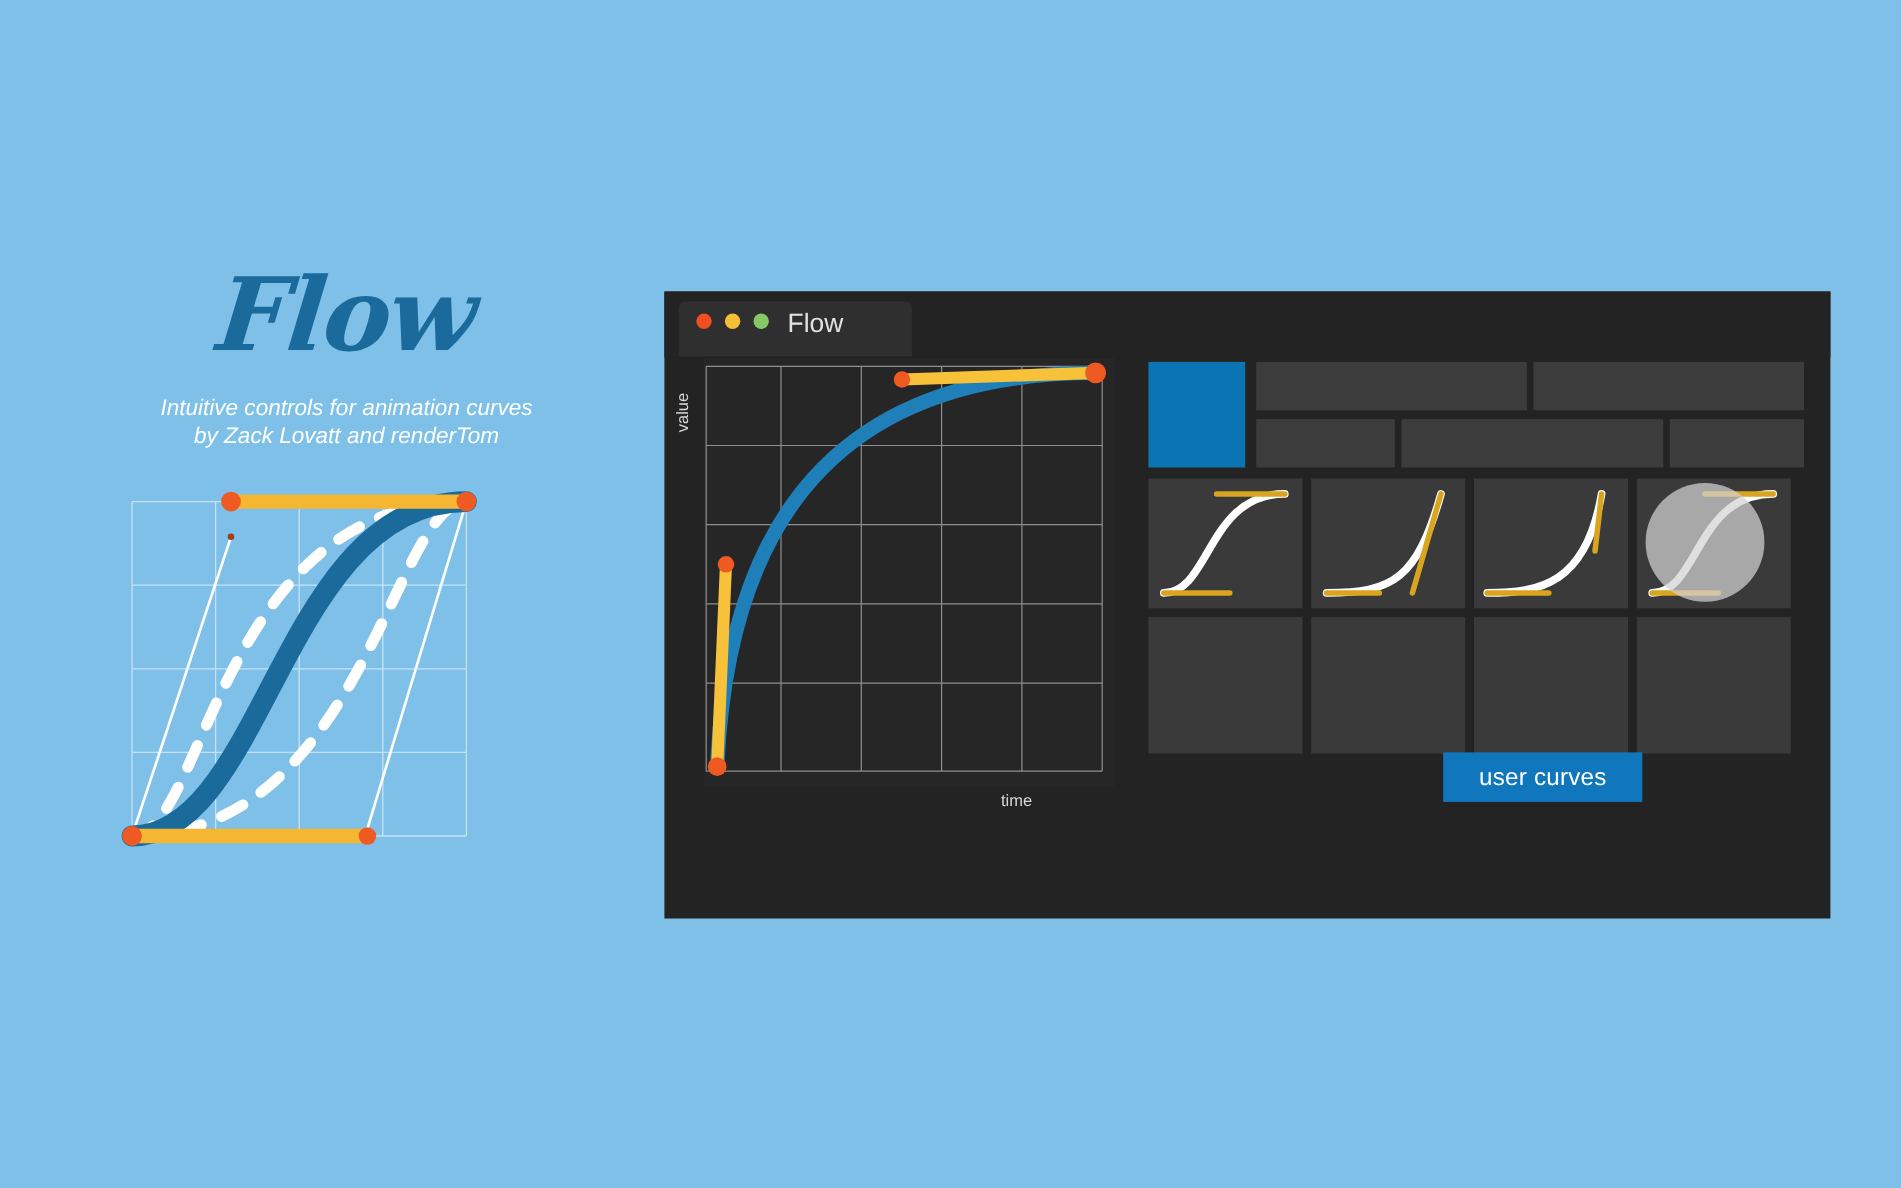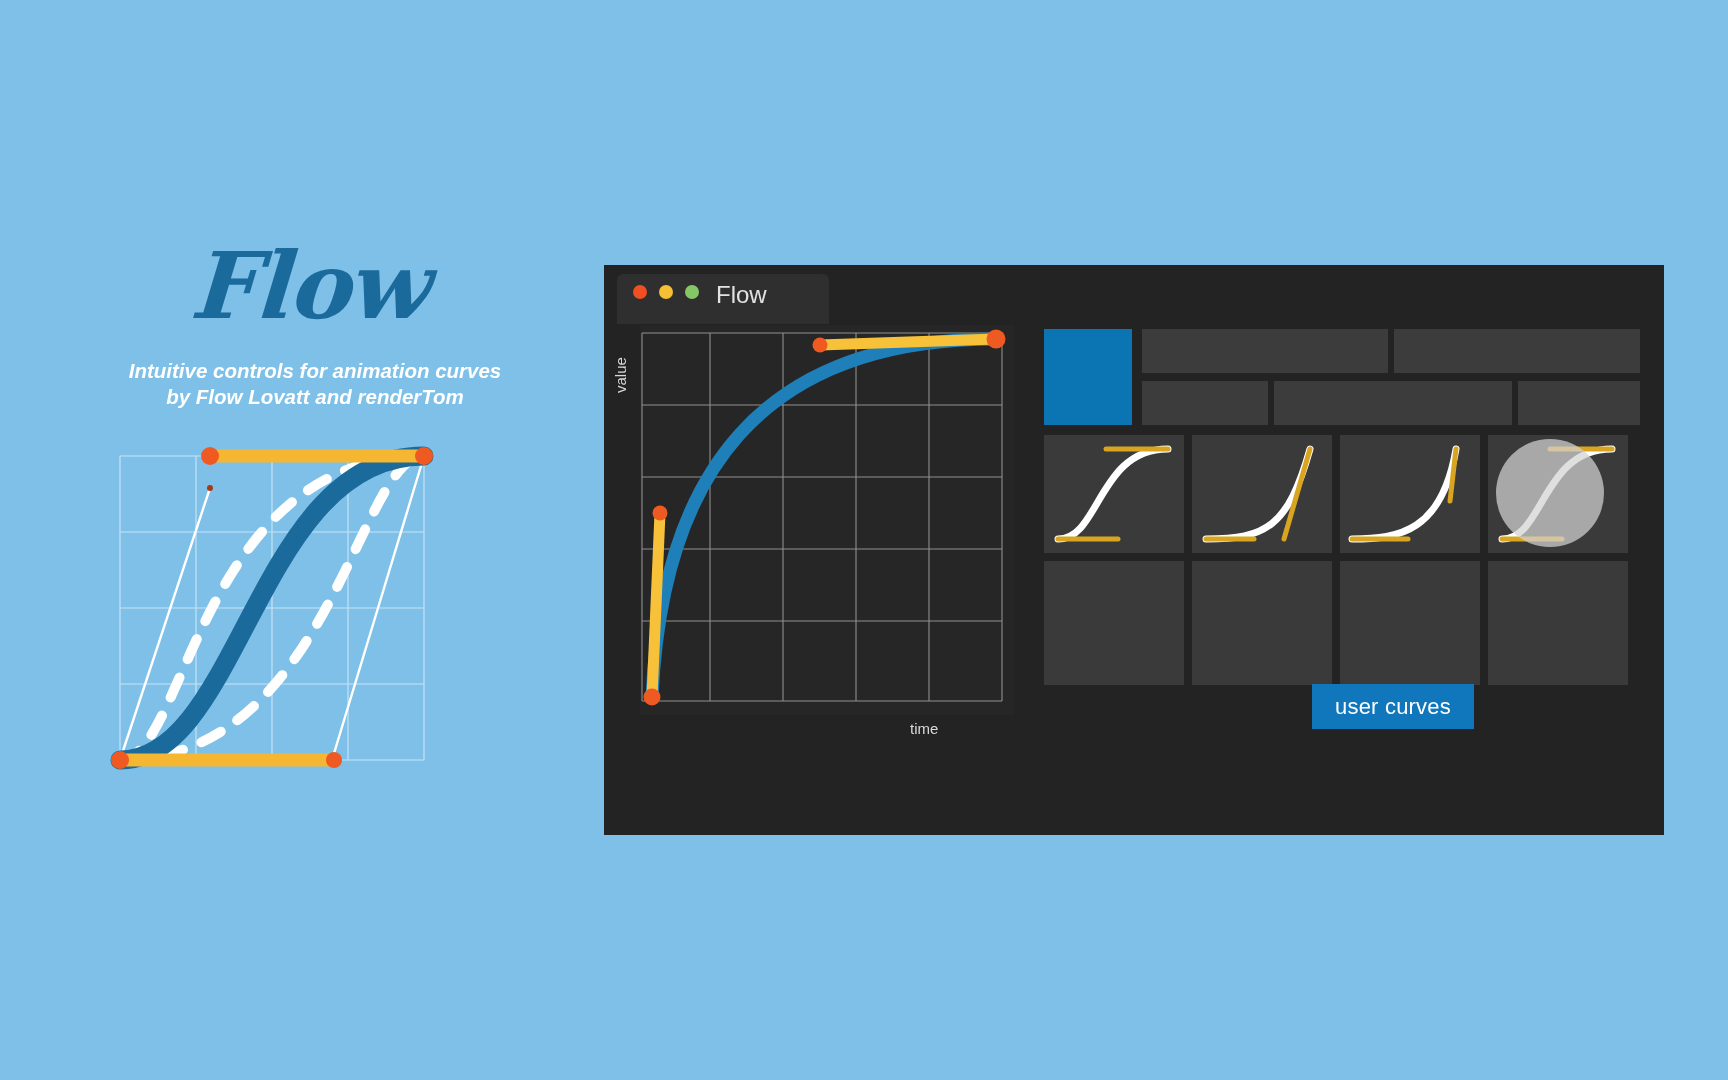--- a/index.html
+++ b/index.html
@@ -38,21 +38,20 @@
   }
   #tagline {
     position: absolute;
     left: 0; top: 118px;
     width: 470px;
     text-align: center;
     color: #ffffff;
     font-style: italic;
     font-size: 20.5px;
     line-height: 1.25;
-    font-weight: bold;
   }
   #tagline .t2 { display:block; }
 
   #brand-curve-wrap {
     position: absolute;
     left: 10px; top: 190px;
     width: 460px; height: 380px;
   }
 
   
@@ -140,42 +139,42 @@
     position: absolute;
     width: 108px; height: 108px;
     border-radius: 50%;
     background: rgba(210,210,210,0.72);
     pointer-events: none;
   }
 
   #user-curves-btn {
     position: absolute;
     left: 708px; top: 419px;
-    width: 162px; height: 45px;
+    width: 181px; height: 45px;
     background: #1177bd;
     color: #ffffff;
     font-size: 22px;
     display: flex;
     align-items: center;
     justify-content: center;
     letter-spacing: .2px;
   }
 </style>
 </head>
 <body>
 
 <div id="stage">
 
   <div id="brand">
 
     <div id="logo-wordmark">Flow</div>
 
     <div id="tagline">
       <span class="t1">Intuitive controls for animation curves</span>
-      <span class="t2">by Flow Lovatt and renderTom</span>
+      <span class="t2">by Zack Lovatt and renderTom</span>
     </div>
 
     <div id="brand-curve-wrap">
       <svg width="460" height="380" viewBox="0 0 460 380">
 
         <g stroke="#ffffff" stroke-width="1.2" opacity="0.55">
           <line x1="30" y1="26" x2="30" y2="330"></line>
           <line x1="106" y1="26" x2="106" y2="330"></line>
           <line x1="182" y1="26" x2="182" y2="330"></line>
           <line x1="258" y1="26" x2="258" y2="330"></line>

